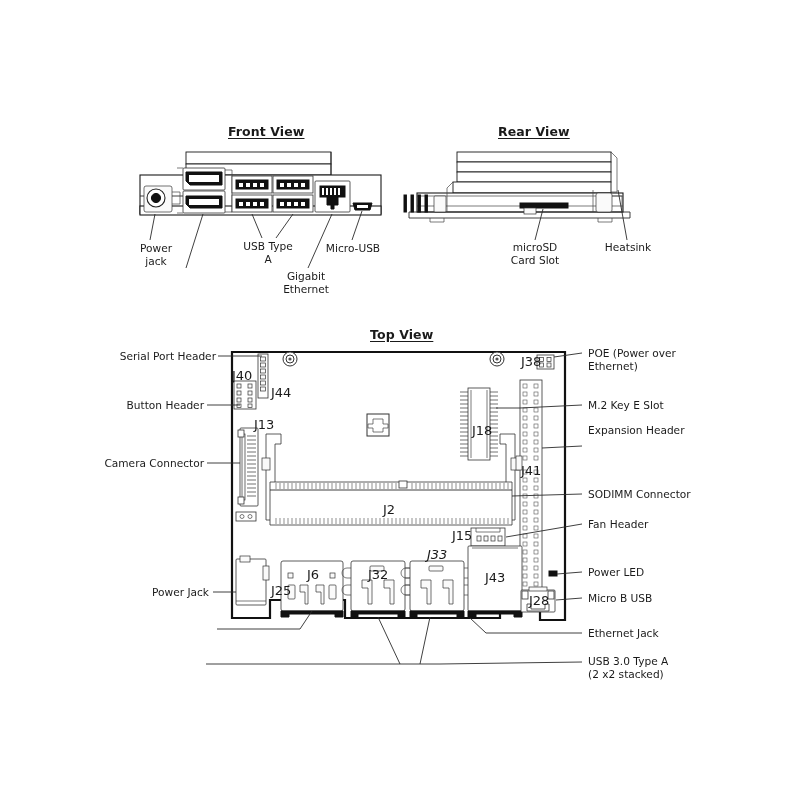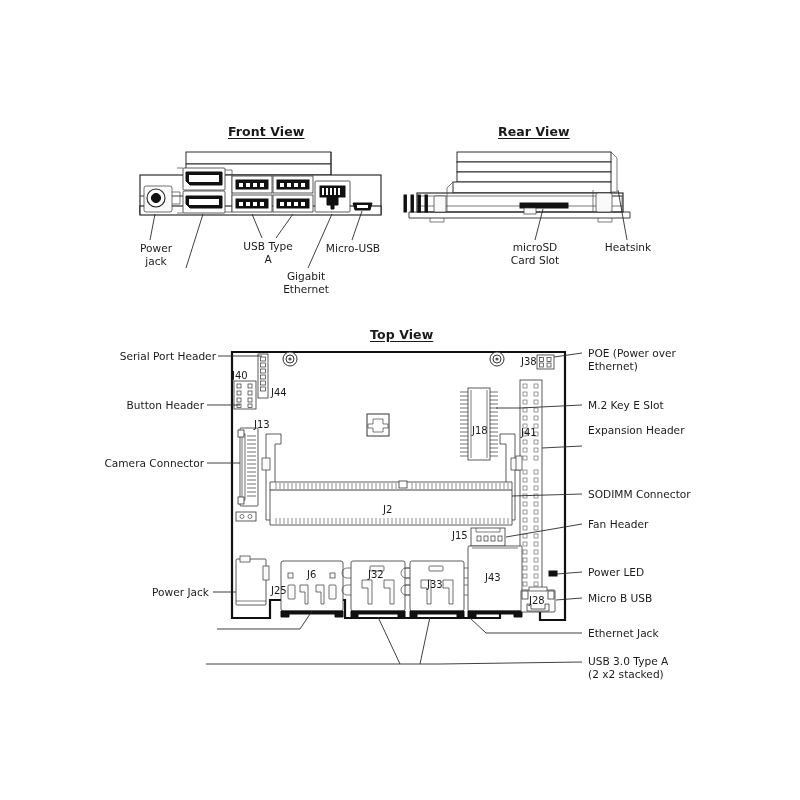--- a/index.html
+++ b/index.html
@@ -9,21 +9,21 @@
   .stage{position:absolute;left:0;top:0;width:800px;height:800px;}
 
   .view-title{position:absolute;font-size:12.5px;font-weight:700;
               text-decoration:underline;text-underline-offset:2px;
               letter-spacing:.1px;white-space:nowrap;}
 
   .lbl{position:absolute;font-size:10.6px;line-height:12.6px;white-space:pre;}
   .lbl.r{text-align:right;}
   .lbl.c{text-align:center;}
 
-  .jlbl{position:absolute;font-size:10px;line-height:10px;white-space:nowrap;
+  .jlbl{position:absolute;font-size:13px;line-height:10px;white-space:nowrap;
         font-family:"DejaVu Sans","Liberation Sans",sans-serif;}
 
   svg{position:absolute;left:0;top:0;overflow:visible;}
   .ln{stroke:#2a2a2a;stroke-width:0.9;fill:none;}
   .out{stroke:#1a1a1a;fill:#ffffff;}
   .thin{stroke:#444;stroke-width:0.7;fill:none;}
   .fill-dk{fill:#111;stroke:#111;}
   .fill-lt{fill:#fafafa;stroke:#333;stroke-width:0.7;}
   .fill-w{fill:#fff;stroke:#333;stroke-width:0.8;}
   .pcb{fill:#ffffff;stroke:#111;stroke-width:2.2;}
@@ -472,23 +472,23 @@
   <div class="lbl" style="left:588px;top:592px;width:170px;">Micro B USB</div>
   <div class="lbl" style="left:588px;top:627px;width:170px;">Ethernet Jack</div>
   <div class="lbl" style="left:588px;top:655px;width:180px;">USB 3.0 Type A
 (2 x2 stacked)</div>
 
   <div class="jlbl" style="left:232px;top:371px;">J40</div>
   <div class="jlbl" style="left:271px;top:388px;">J44</div>
   <div class="jlbl" style="left:521px;top:357px;">J38</div>
   <div class="jlbl" style="left:254px;top:420px;">J13</div>
   <div class="jlbl" style="left:472px;top:426px;">J18</div>
-  <div class="jlbl" style="left:521px;top:428px;text-align:center;">J41</div>
+  <div class="jlbl" style="left:521px;top:466px;text-align:center;">J41</div>
   <div class="jlbl" style="left:383px;top:505px;">J2</div>
   <div class="jlbl" style="left:452px;top:531px;">J15</div>
   <div class="jlbl" style="left:243px;top:586px;padding-left:28px;">J25</div>
   <div class="jlbl" style="left:307px;top:570px;">J6</div>
   <div class="jlbl" style="left:368px;top:570px;">J32</div>
-  <div class="jlbl" style="left:427px;top:580px;">J33</div>
+  <div class="jlbl" style="left:427px;top:550px;font-style:italic;">J33</div>
   <div class="jlbl" style="left:485px;top:573px;">J43</div>
   <div class="jlbl" style="left:529px;top:596px;">J28</div>
 
 </div>
 
 </body></html>

